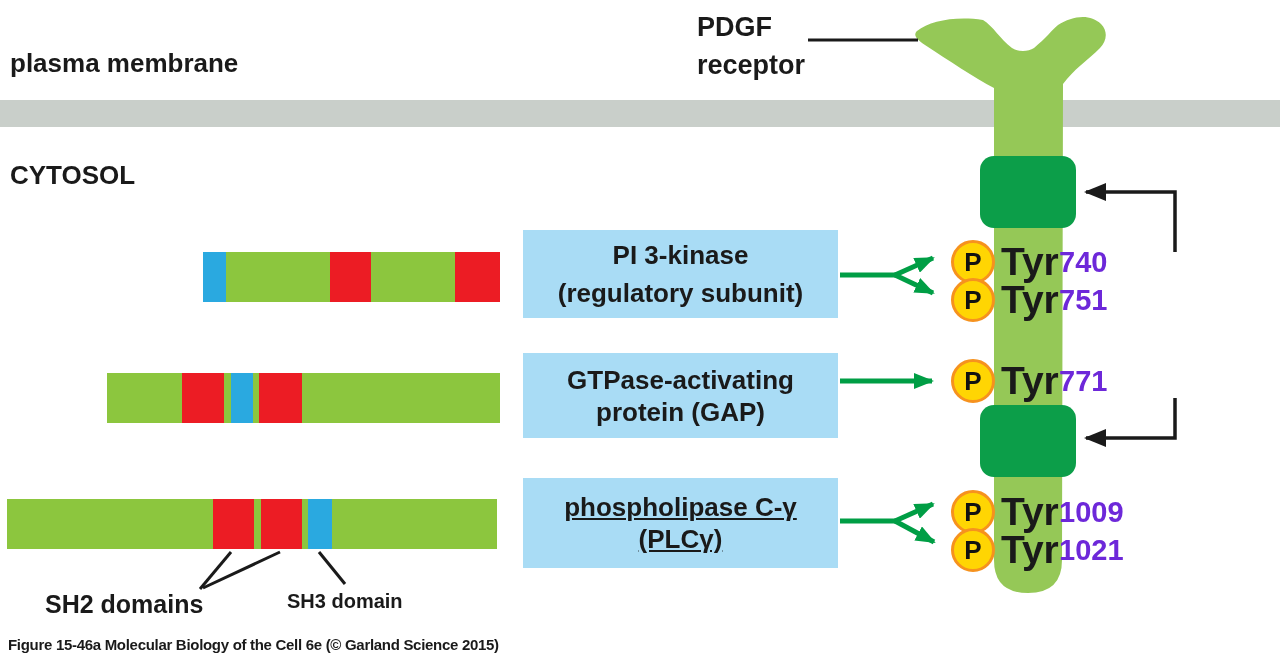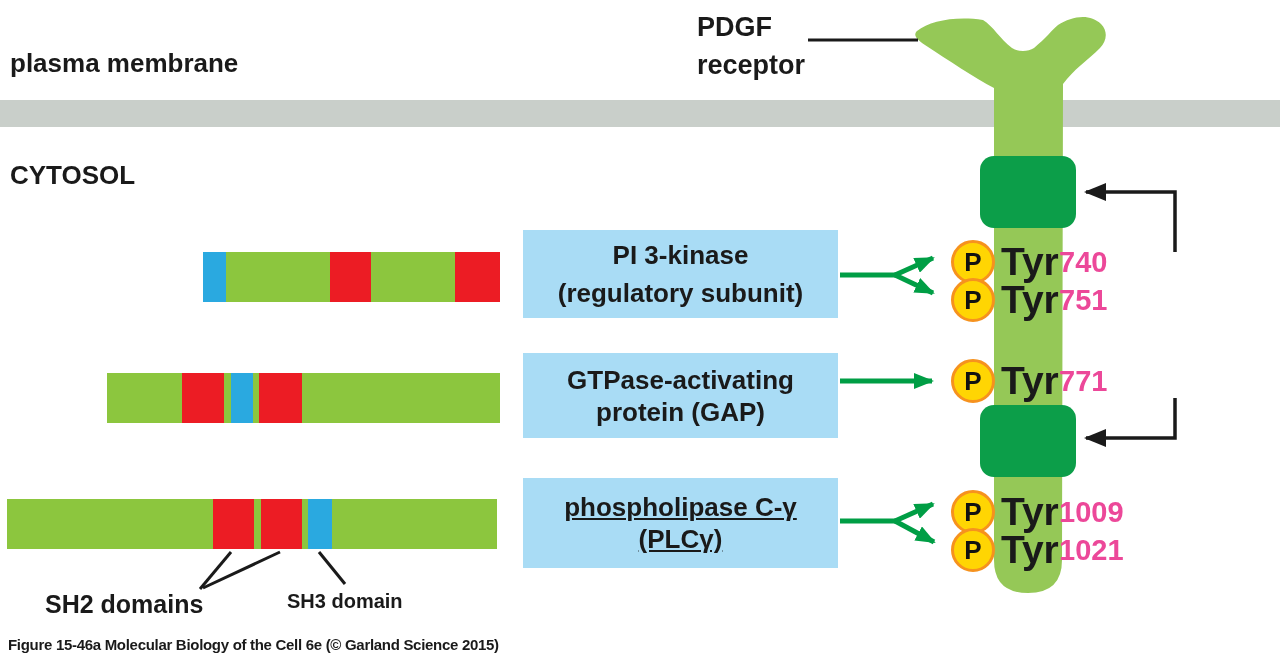--- a/index.html
+++ b/index.html
@@ -31,21 +31,21 @@
   #bar-0{left:203px;top:252px;width:297px;}
   #bar-1{left:107px;top:373px;width:393px;}
   #bar-2{left:7px;top:499px;width:490px;}
   .site-row{display:flex;align-items:center;height:44px;}
   .p-circle{
     width:38px;height:38px;border-radius:50%;background:#ffd503;border:3px solid #f6921e;
     display:flex;align-items:center;justify-content:center;
     font-weight:bold;font-size:26px;color:#111;flex:0 0 auto;
   }
   .tyr{font-weight:bold;font-size:39px;color:#1a1a1a;margin-left:6px;width:58px;}
-  .site-num{font-weight:bold;font-size:29px;color:#ec4899;}
+  .site-num{font-weight:bold;font-size:29px;color:#6d28d9;}
   #site-row-0{left:951px;top:240px;}
   #site-row-1{left:951px;top:278px;}
   #site-row-2{left:951px;top:359px;}
   #site-row-3{left:951px;top:490px;}
   #site-row-4{left:951px;top:528px;}
 </style>
 </head>
 <body>
 
 <div id="stage">

